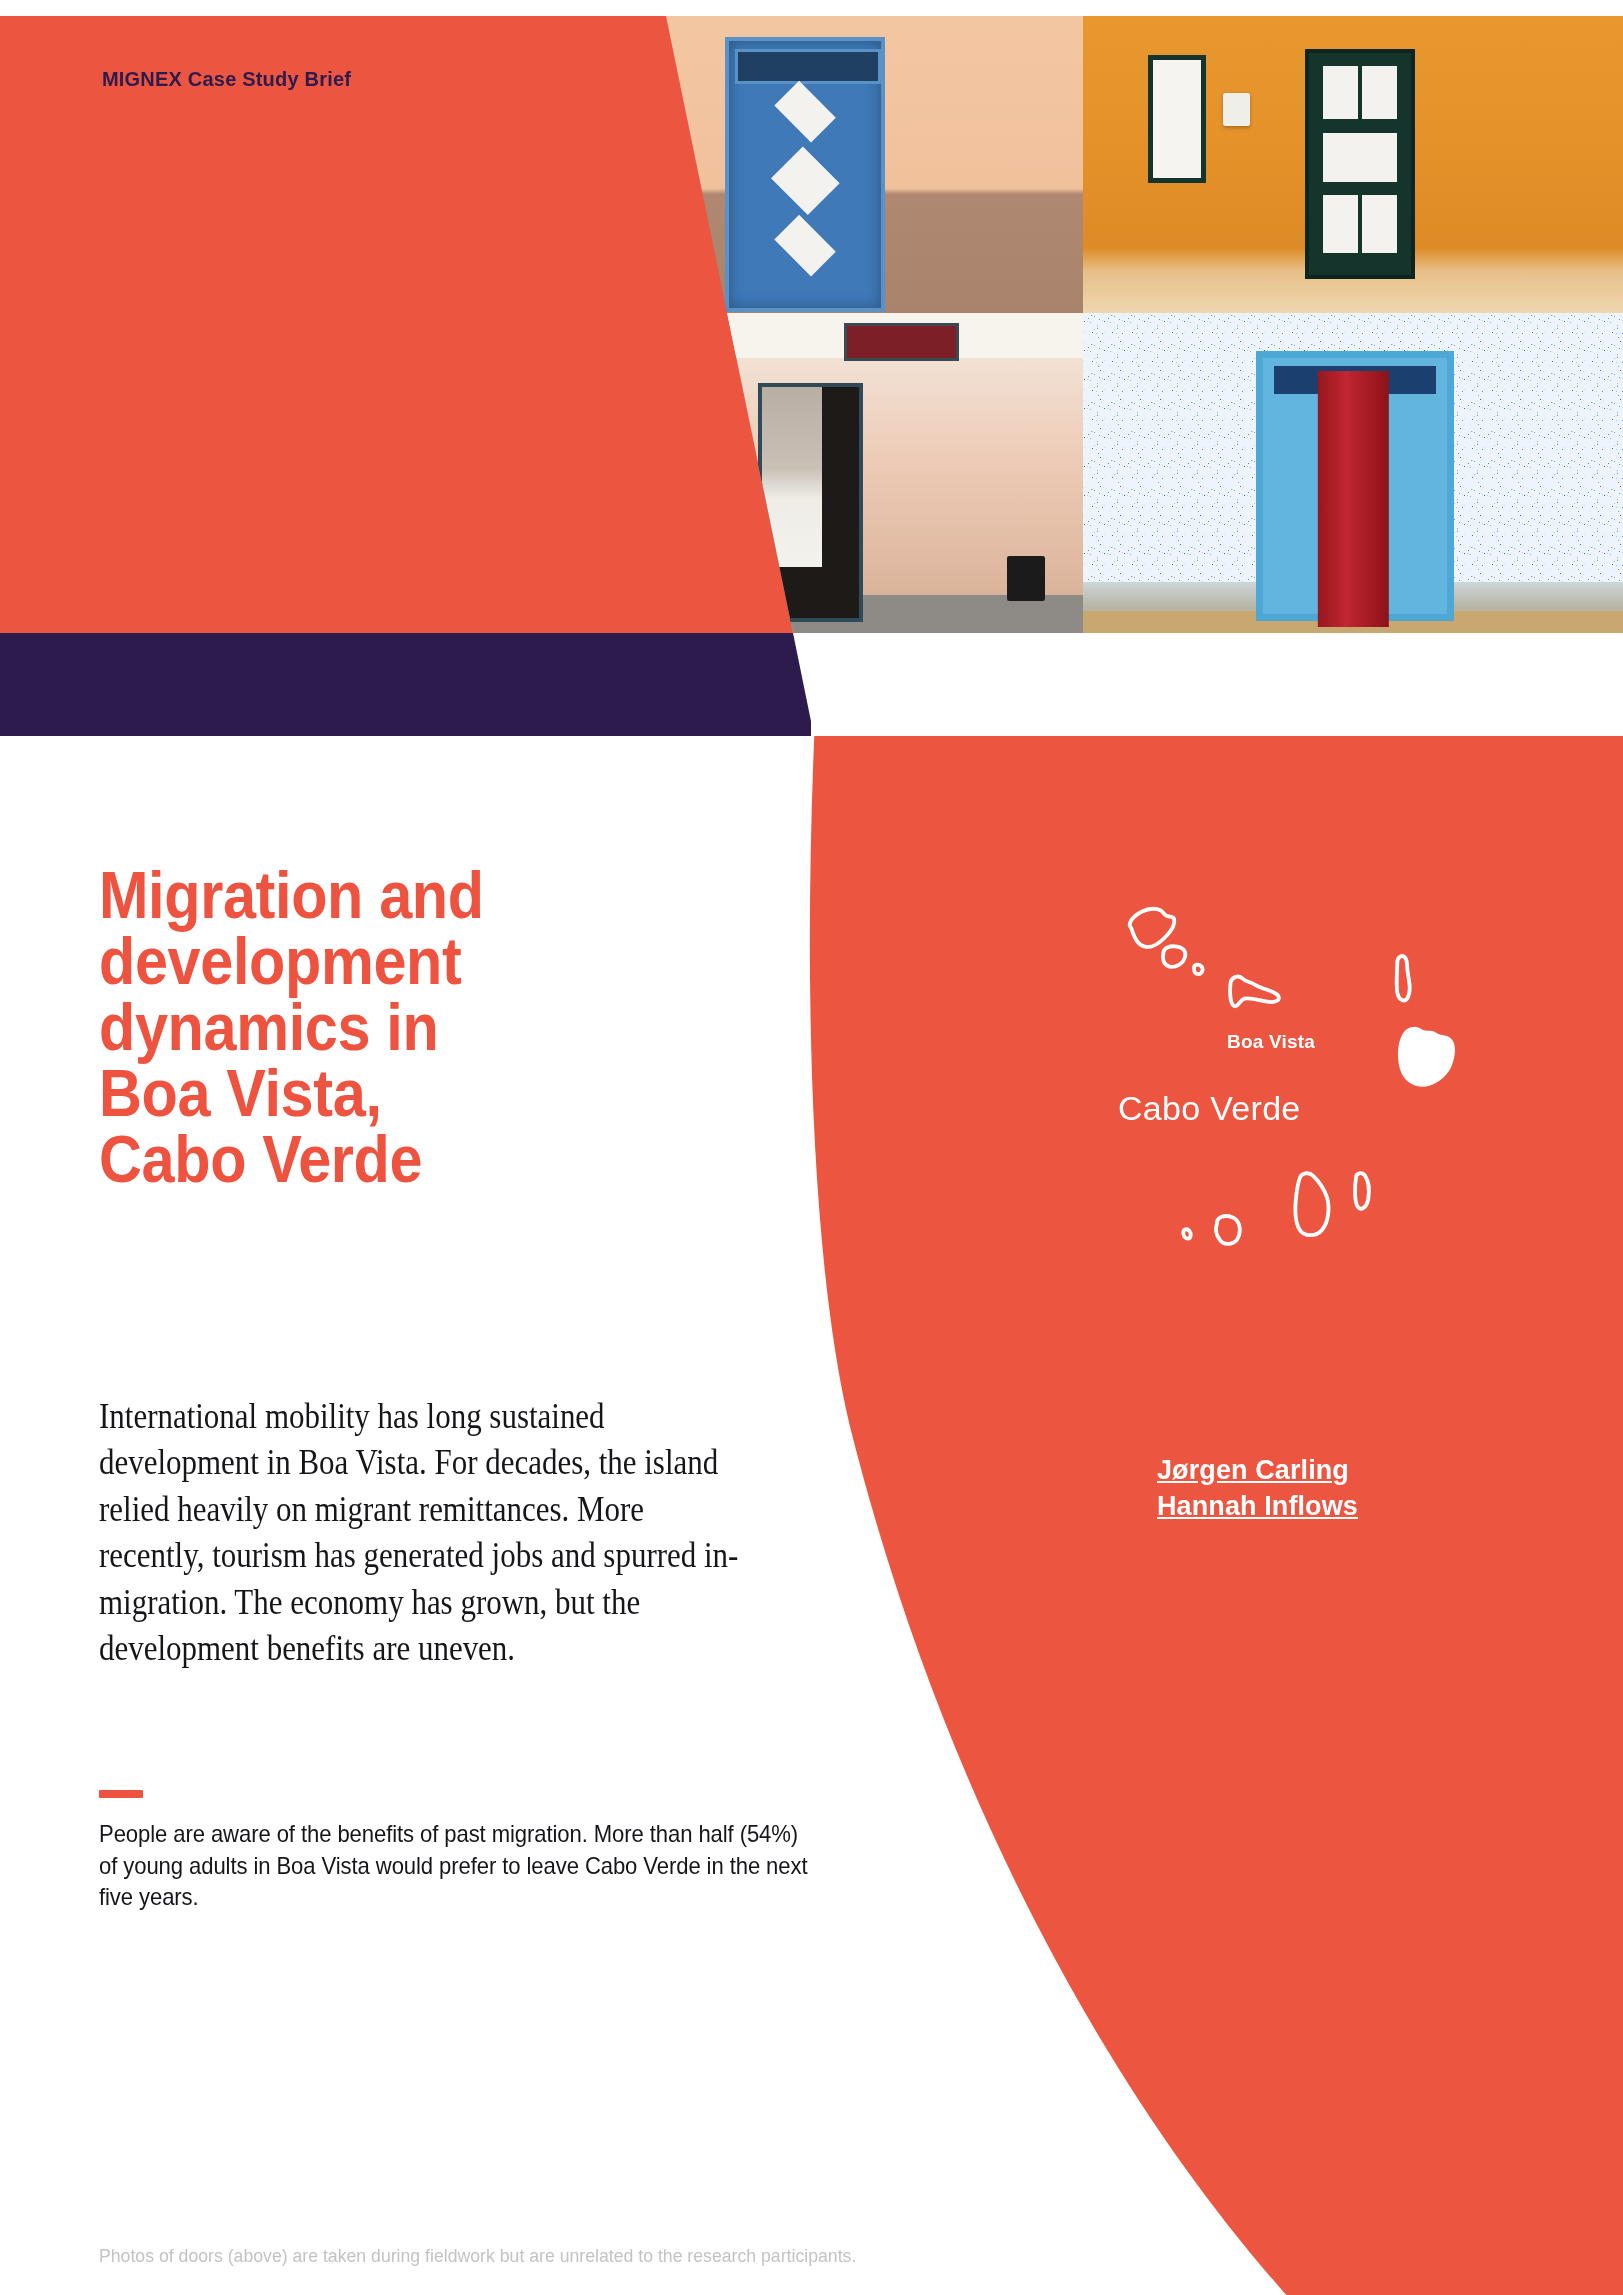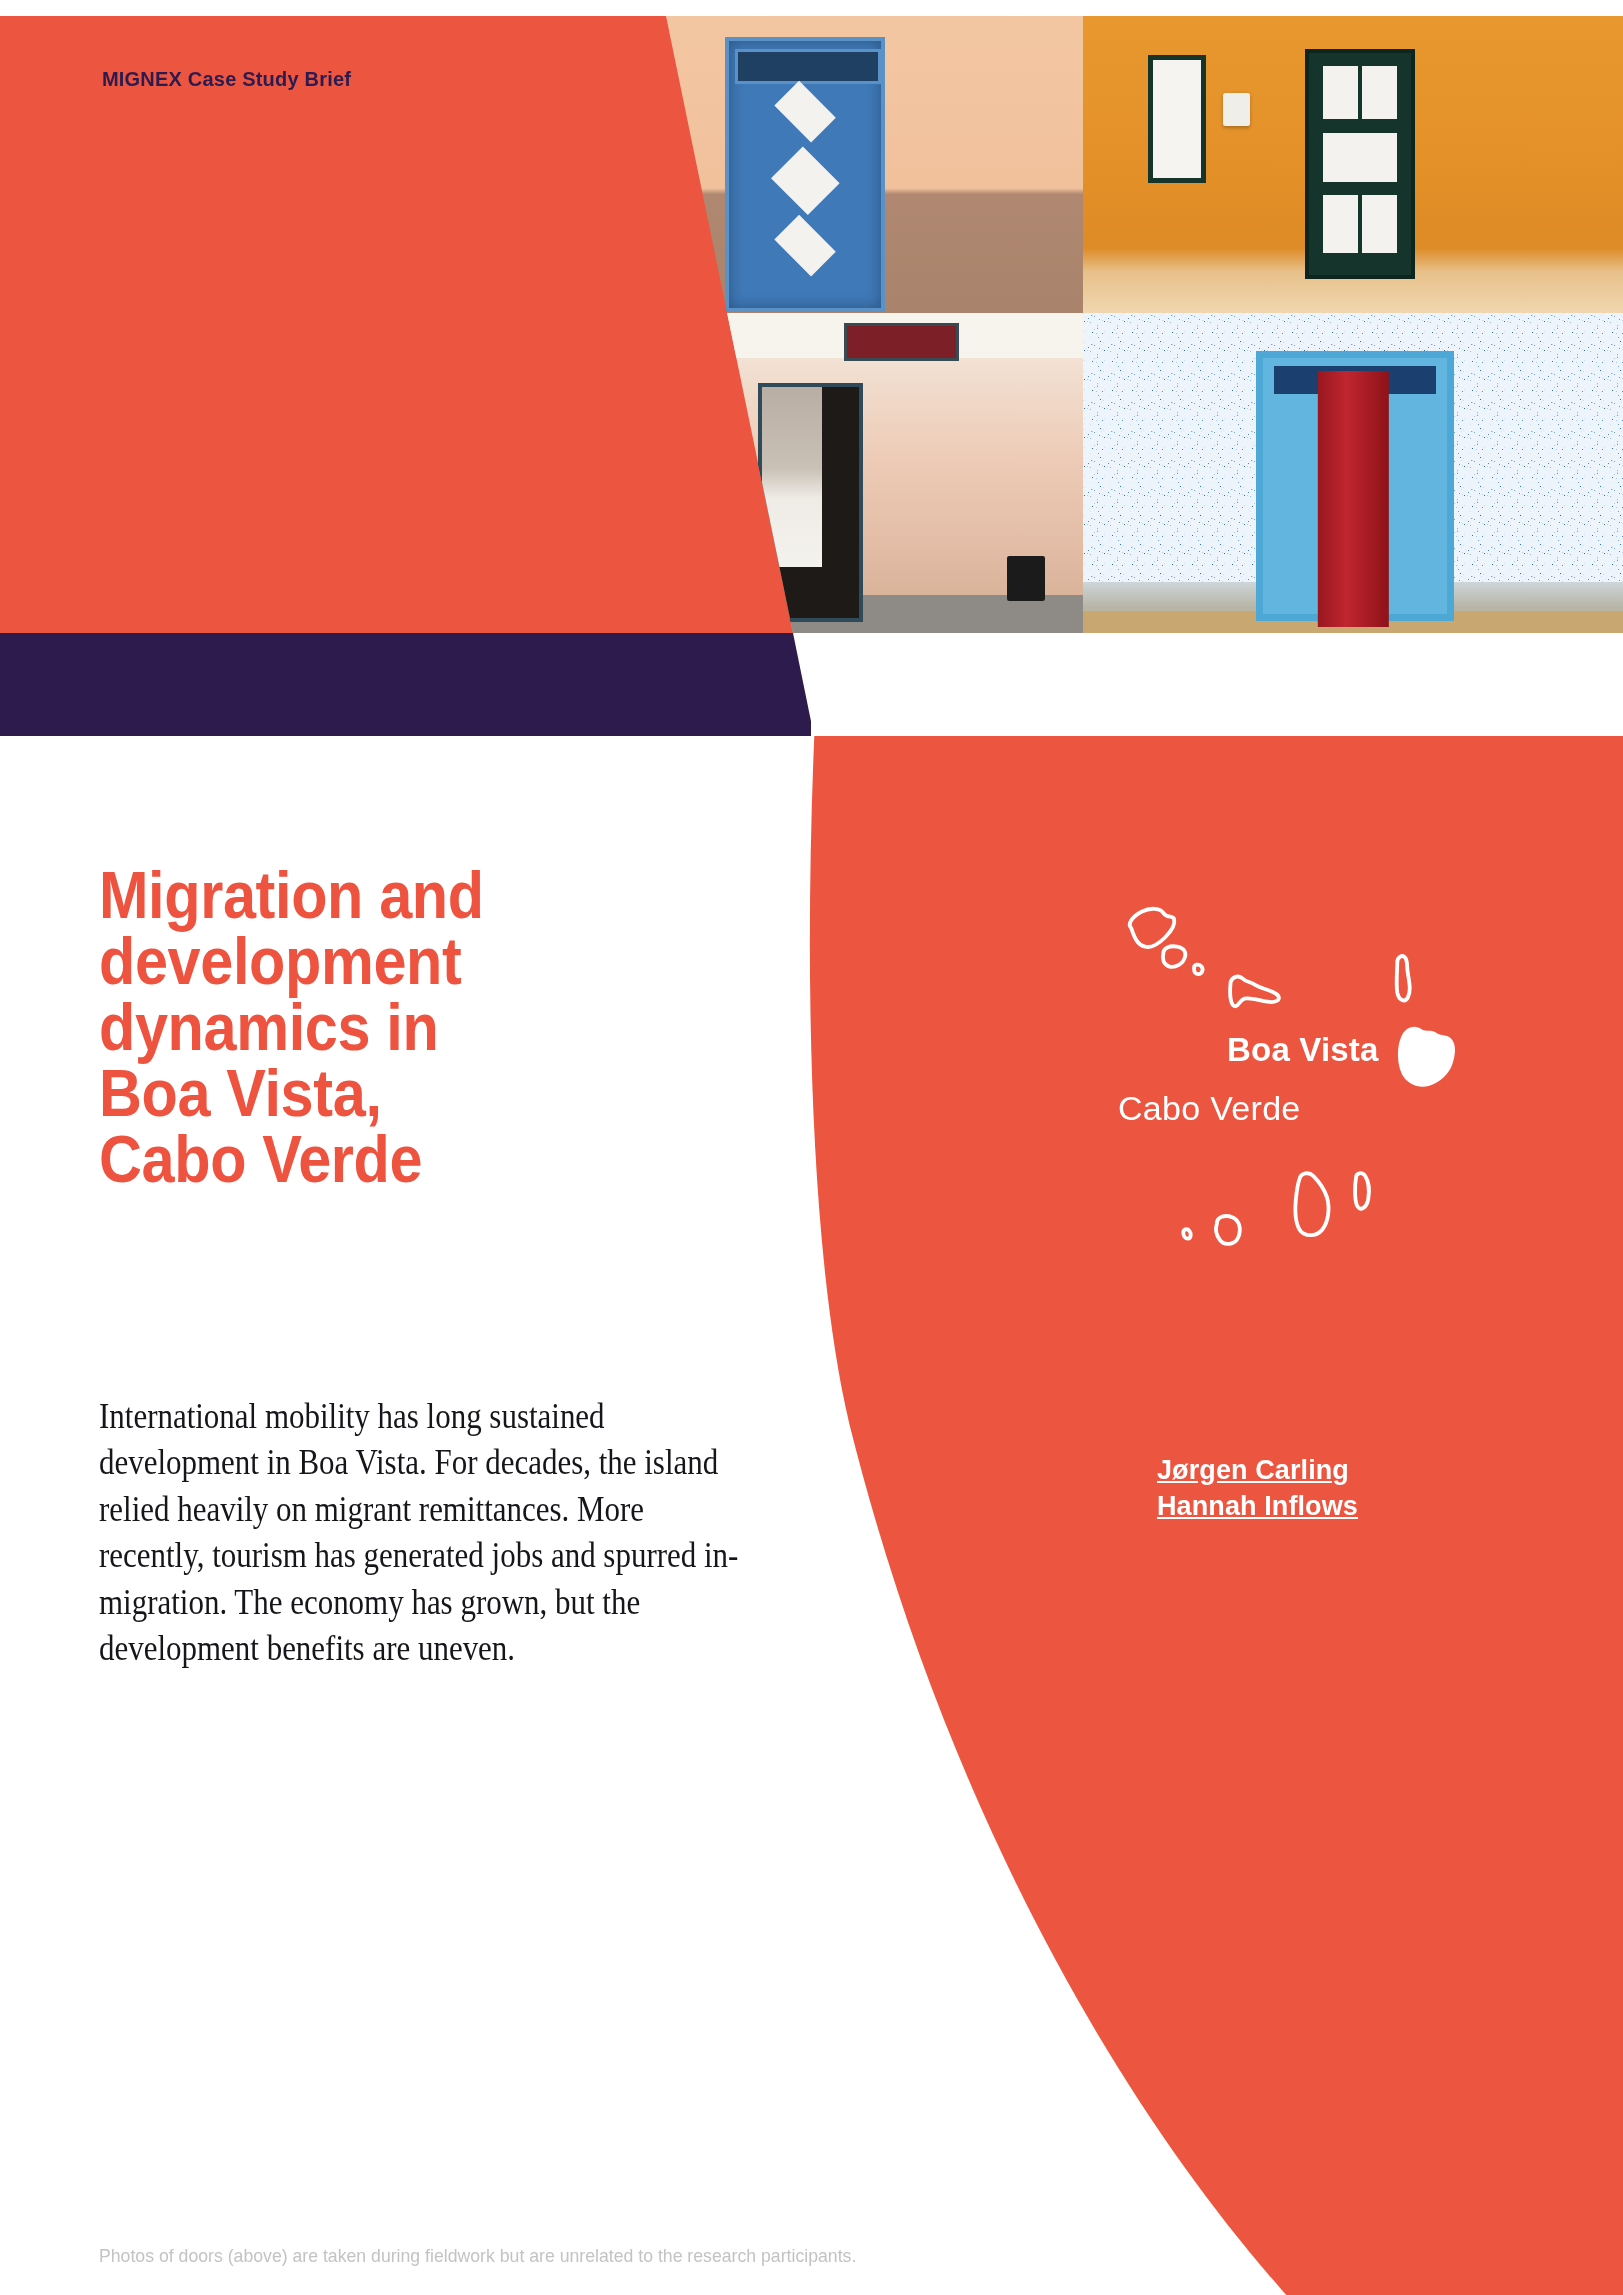--- a/index.html
+++ b/index.html
@@ -303,21 +303,21 @@
   .map{
     position:absolute;
     left:1087px; top:857px;
     width:428px; height:398px;
     z-index:5;
   }
   .map svg{display:block;}
   .map-label-boa{
     position:absolute;
     left:1227px; top:1015px;
-    font-size:33px;
+    font-size:19px;
     font-weight:bold;
     color:#ffffff;
     letter-spacing:0.2px;
     z-index:6;
   }
   .map-label-cv{
     position:absolute;
     left:1118px; top:1073px;
     font-size:34px;
     font-weight:normal;
@@ -412,20 +412,24 @@
     <span>Migration and</span>
     <span>development</span>
     <span>dynamics in</span>
     <span>Boa Vista,</span>
     <span>Cabo Verde</span>
   </div>
 
   <div class="lead">International mobility has long sustained development in Boa Vista. For decades, the island relied heavily on migrant remittances. More recently, tourism has generated jobs and spurred in-migration. The economy has grown, but the development benefits are uneven.</div>
 
   <div class="points">
+    <div class="point">
+      <div class="dash"></div>
+      <div class="point-text">People are aware of the benefits of past migration. More than half (54%) of young adults in Boa Vista would prefer to leave Cabo Verde in the next five years.</div>
+    </div>
   </div>
 
   <div class="footnote">Photos of doors (above) are taken during fieldwork but are unrelated to the research participants.</div>
 
   <div class="map">
     <svg width="428" height="398" viewBox="0 0 560 520" xmlns="http://www.w3.org/2000/svg">
       <g fill="none" stroke="#ffffff" stroke-width="5" stroke-linejoin="round">
 
         <path d="M58 72 C52 66 60 56 72 50 C84 44 96 46 100 52 C106 60 112 54 114 60
                  C116 68 110 76 102 84 C94 92 84 98 76 96 C66 94 62 84 58 72 Z"></path>

